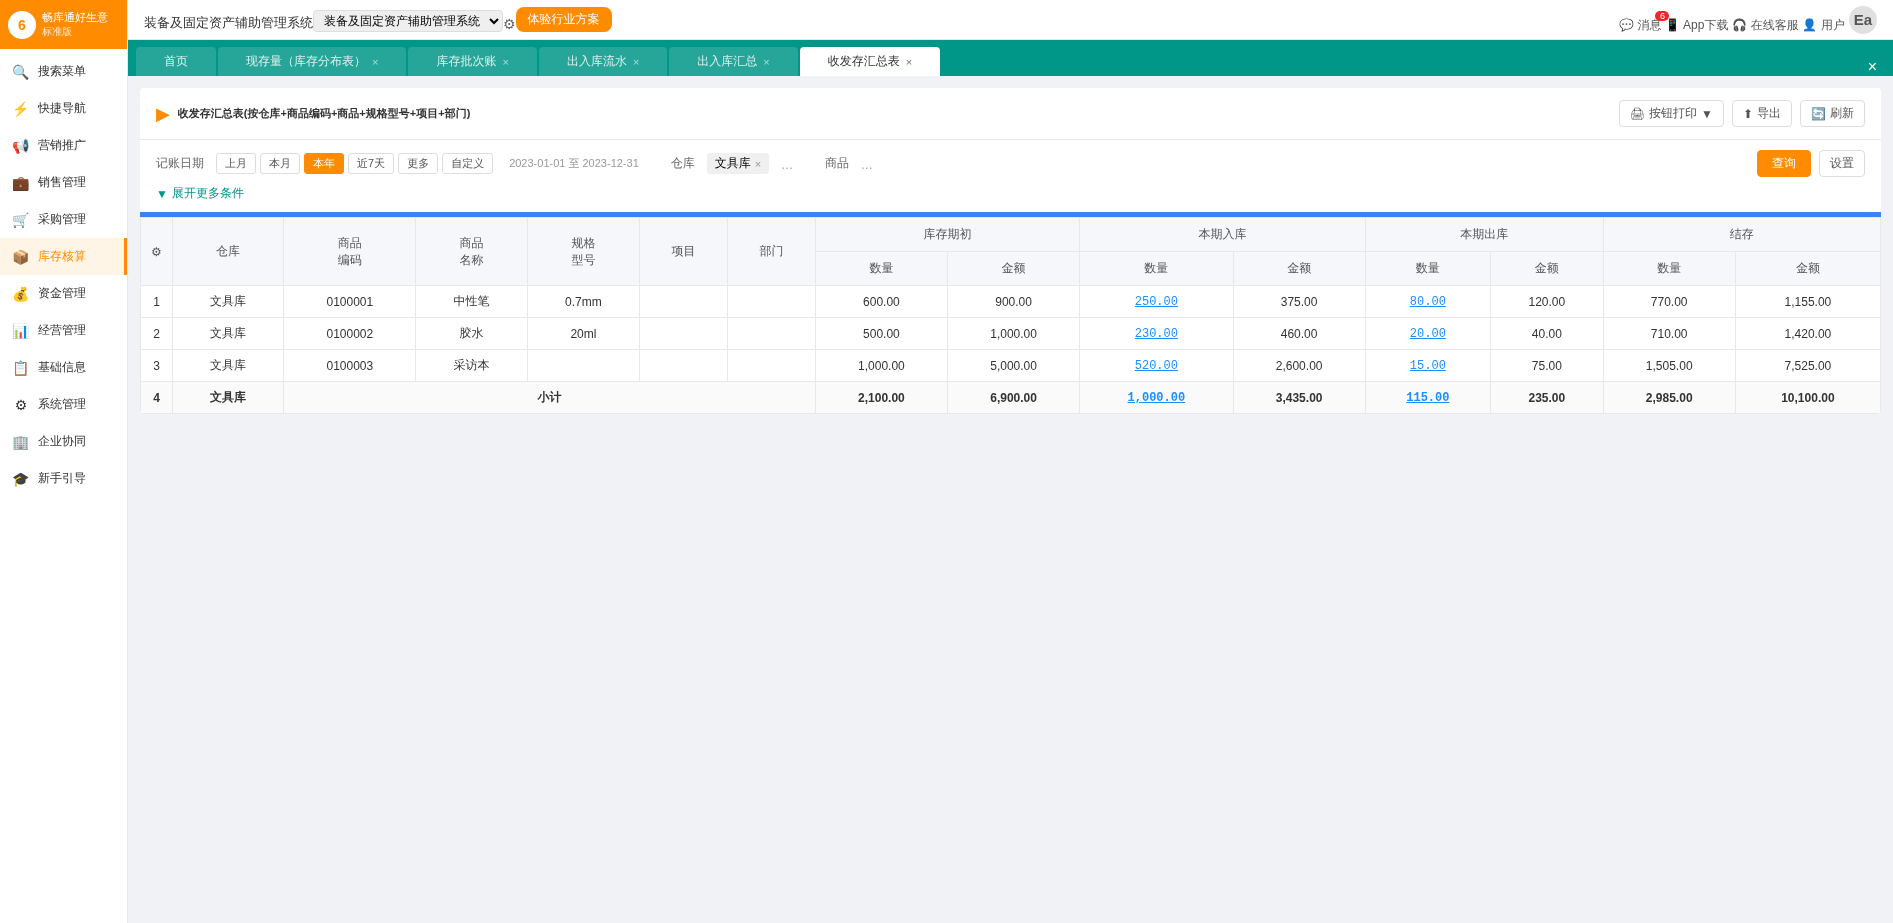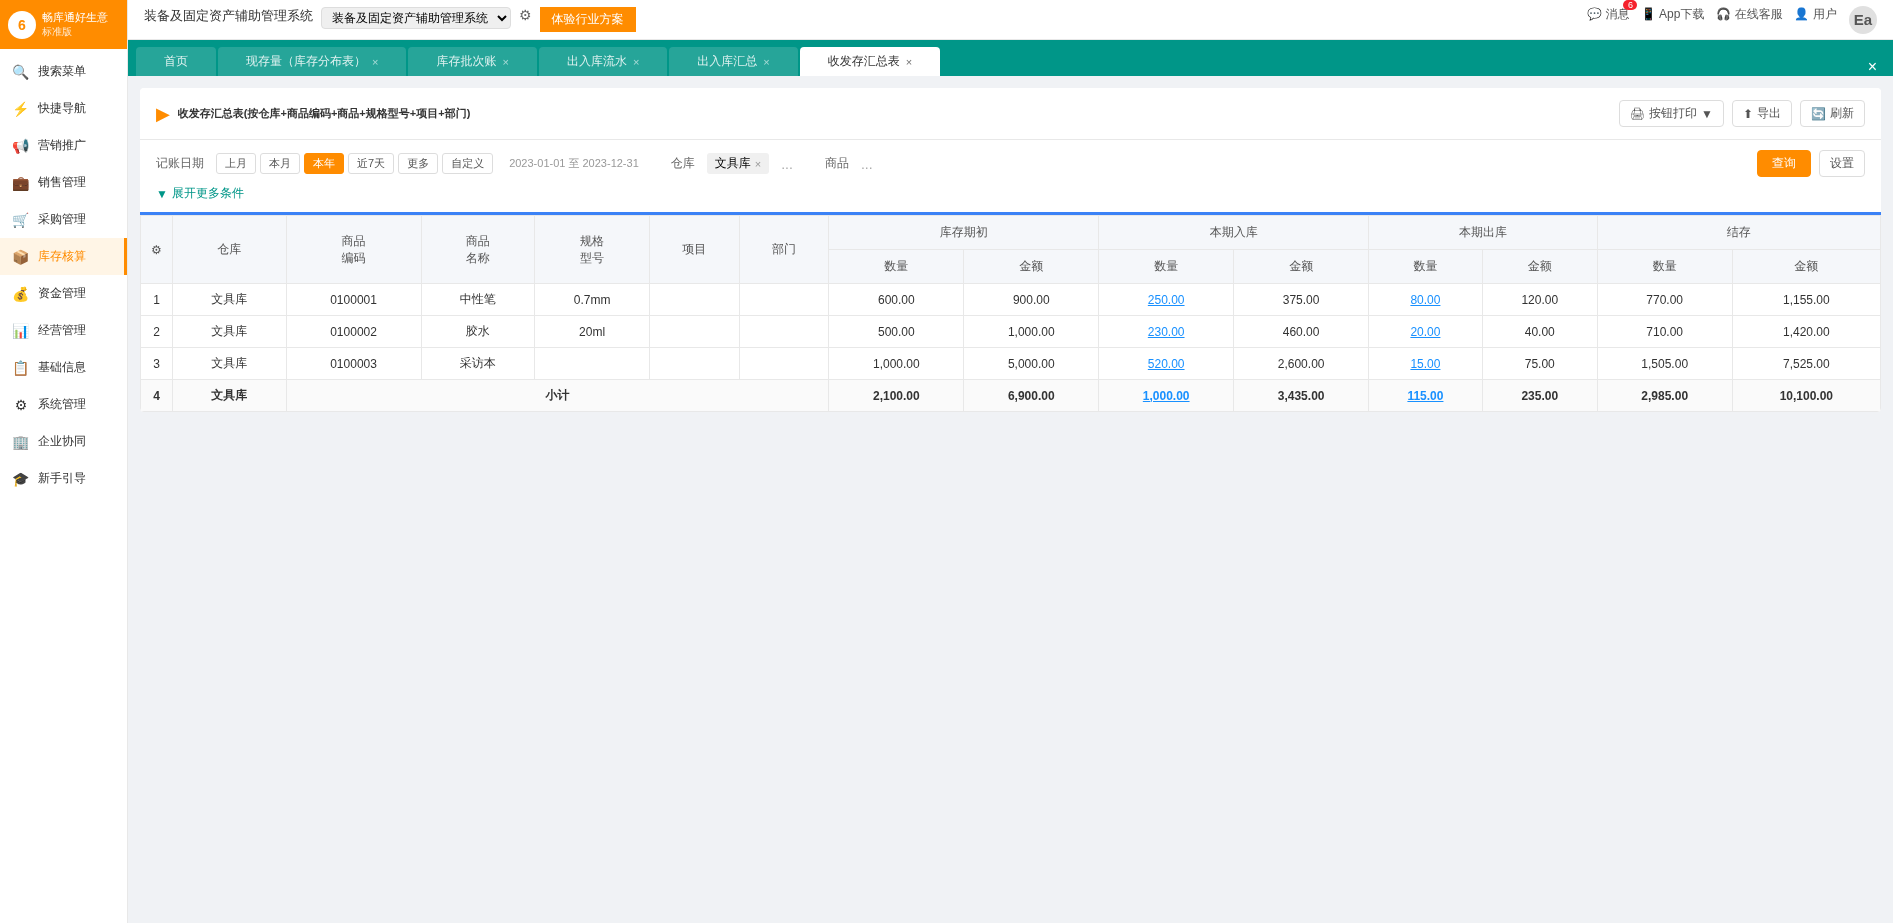--- a/index.html
+++ b/index.html
@@ -14,26 +14,26 @@
     .sidebar-menu { flex: 1; overflow-y: auto; padding: 4px 0; }
     .sidebar-item { display: flex; align-items: center; gap: 8px; padding: 10px 12px; cursor: pointer; color: #333; font-size: 12px; }
     .sidebar-item.active { background: #fff5e6; color: #ff8c00; border-right: 3px solid #ff8c00; }
     .sidebar-item-icon { font-size: 14px; width: 18px; text-align: center; }
 
     
     .main { flex: 1; display: flex; flex-direction: column; height: 100%; overflow: hidden; }
 
     
     .topbar { height: 40px; background: #fff; border-bottom: 1px solid #e8e8e8; display: flex; align-items: center; justify-content: space-between; padding: 0 16px; }
-    .topbar-left { display: flex; align-items: flex-start; gap: 8px; }
+    .topbar-left { display: flex; align-items: flex-end; }
     .topbar-title { font-size: 13px; color: #333; }
     .topbar-select { border: 1px solid #ddd; border-radius: 4px; padding: 2px 6px; font-size: 12px; }
     .topbar-gear { color: #666; cursor: pointer; font-size: 14px; }
-    .topbar-trial { background: #ff8c00; color: #fff; border: none; border-radius: 0; padding: 4px 12px; font-size: 12px; cursor: pointer; }
-    .topbar-right { display: flex; align-items: flex-start; gap: 12px; font-size: 12px; color: #555; }
+    .topbar-trial { background: #ff8c00; color: #fff; border: none; border-radius: 8px; padding: 4px 12px; font-size: 12px; cursor: pointer; }
+    .topbar-right { display: flex; align-items: flex-end; gap: 4px; font-size: 12px; color: #555; }
     .topbar-badge { position: relative; display: inline-block; }
     .badge-count { position: absolute; top: -6px; right: -8px; background: #f5222d; color: #fff; border-radius: 8px; font-size: 9px; padding: 0 4px; min-width: 14px; text-align: center; }
 
     
     .tabs { height: 36px; background: #009688; display: flex; align-items: flex-end; padding: 0 8px; gap: 2px; }
     .tab { display: flex; align-items: center; gap: 4px; padding: 6px 28px; border-radius: 4px 4px 0 0; font-size: 12px; cursor: pointer; color: rgba(255,255,255,0.85); background: rgba(255,255,255,0.15); }
     .tab.active { background: #fff; color: #333; }
     .tab-close { font-size: 11px; color: inherit; opacity: 0.7; margin-left: 2px; }
 
     
@@ -41,39 +41,39 @@
 
     
     .page-header { background: #fff; padding: 12px 16px; border-radius: 4px 4px 0 0; border-bottom: 1px solid #e8e8e8; display: flex; align-items: center; justify-content: space-between; }
     .page-title { font-size: 11px; font-weight: bold; color: #333; }
     .page-actions { display: flex; align-items: center; gap: 8px; }
     .btn-action { display: flex; align-items: center; gap: 4px; border: 1px solid #ddd; background: #fff; padding: 4px 10px; border-radius: 4px; cursor: pointer; font-size: 12px; color: #555; }
     .btn-primary { background: #ff8c00; color: #fff; border: 1px solid #ff8c00; padding: 4px 14px; border-radius: 4px; cursor: pointer; font-size: 12px; }
     .btn-setting { border: 1px solid #ddd; background: #fff; padding: 4px 10px; border-radius: 4px; cursor: pointer; font-size: 12px; color: #555; }
 
     
-    .filter-bar { background: #fff; padding: 10px 16px; border-bottom: 3px solid #3b82f6; }
+    .filter-bar { background: #fff; padding: 10px 16px; border-bottom: 5px solid #3b82f6; }
     .filter-row { display: flex; align-items: center; gap: 12px; flex-wrap: wrap; }
     .filter-label { color: #666; font-size: 12px; white-space: nowrap; }
     .filter-date-group { display: flex; align-items: flex-end; gap: 4px; }
     .date-btn { padding: 2px 8px; border: 1px solid #ddd; border-radius: 3px; cursor: pointer; font-size: 11px; color: #555; background: #fff; }
     .date-btn.active { background: #ff8c00; color: #fff; border-color: #ff8c00; }
     .date-range { font-size: 11px; color: #999; margin-left: 4px; }
     .filter-tag { display: flex; align-items: center; gap: 4px; background: #f0f0f0; border-radius: 3px; padding: 2px 8px; font-size: 12px; }
     .filter-tag-close { color: #999; cursor: pointer; font-size: 11px; }
     .filter-dots { color: #aaa; cursor: pointer; font-size: 14px; }
     .expand-btn { display: flex; align-items: center; gap: 4px; color: #009688; cursor: pointer; font-size: 12px; margin: 8px 0 0 0; }
 
     
     .table-wrapper { background: #fff; border-radius: 0 0 4px 4px; overflow: auto; }
     .data-table { width: 100%; border-collapse: collapse; font-size: 12px; }
     .data-table th { background: #f5f7fa; color: #555; font-weight: 500; padding: 8px 10px; text-align: center; border: 1px solid #e8e8e8; white-space: nowrap; }
     .data-table td { padding: 7px 10px; border: 1px solid #e8e8e8; text-align: center; color: #333; white-space: nowrap; }
     .data-table tr.subtotal td { background: #fafafa; font-weight: bold; }
-    .data-table .link-cell { color: #1890ff; text-decoration: underline; cursor: pointer; }
+    .data-table .link-cell { color: #1890ff; text-decoration: underline; cursor: pointer; font-family: Liberation Mono, monospace; }
     .th-group { background: #eef1f6; }
     .settings-icon-cell { color: #aaa; cursor: pointer; }
 
     .close-btn { background: none; border: none; font-size: 16px; color: #fff; cursor: pointer; margin-left: auto; }
 
     .content-card { background: #fff; border-radius: 4px; overflow: hidden; }
 
     .row-num { color: #999; }
   </style>
 </head>

